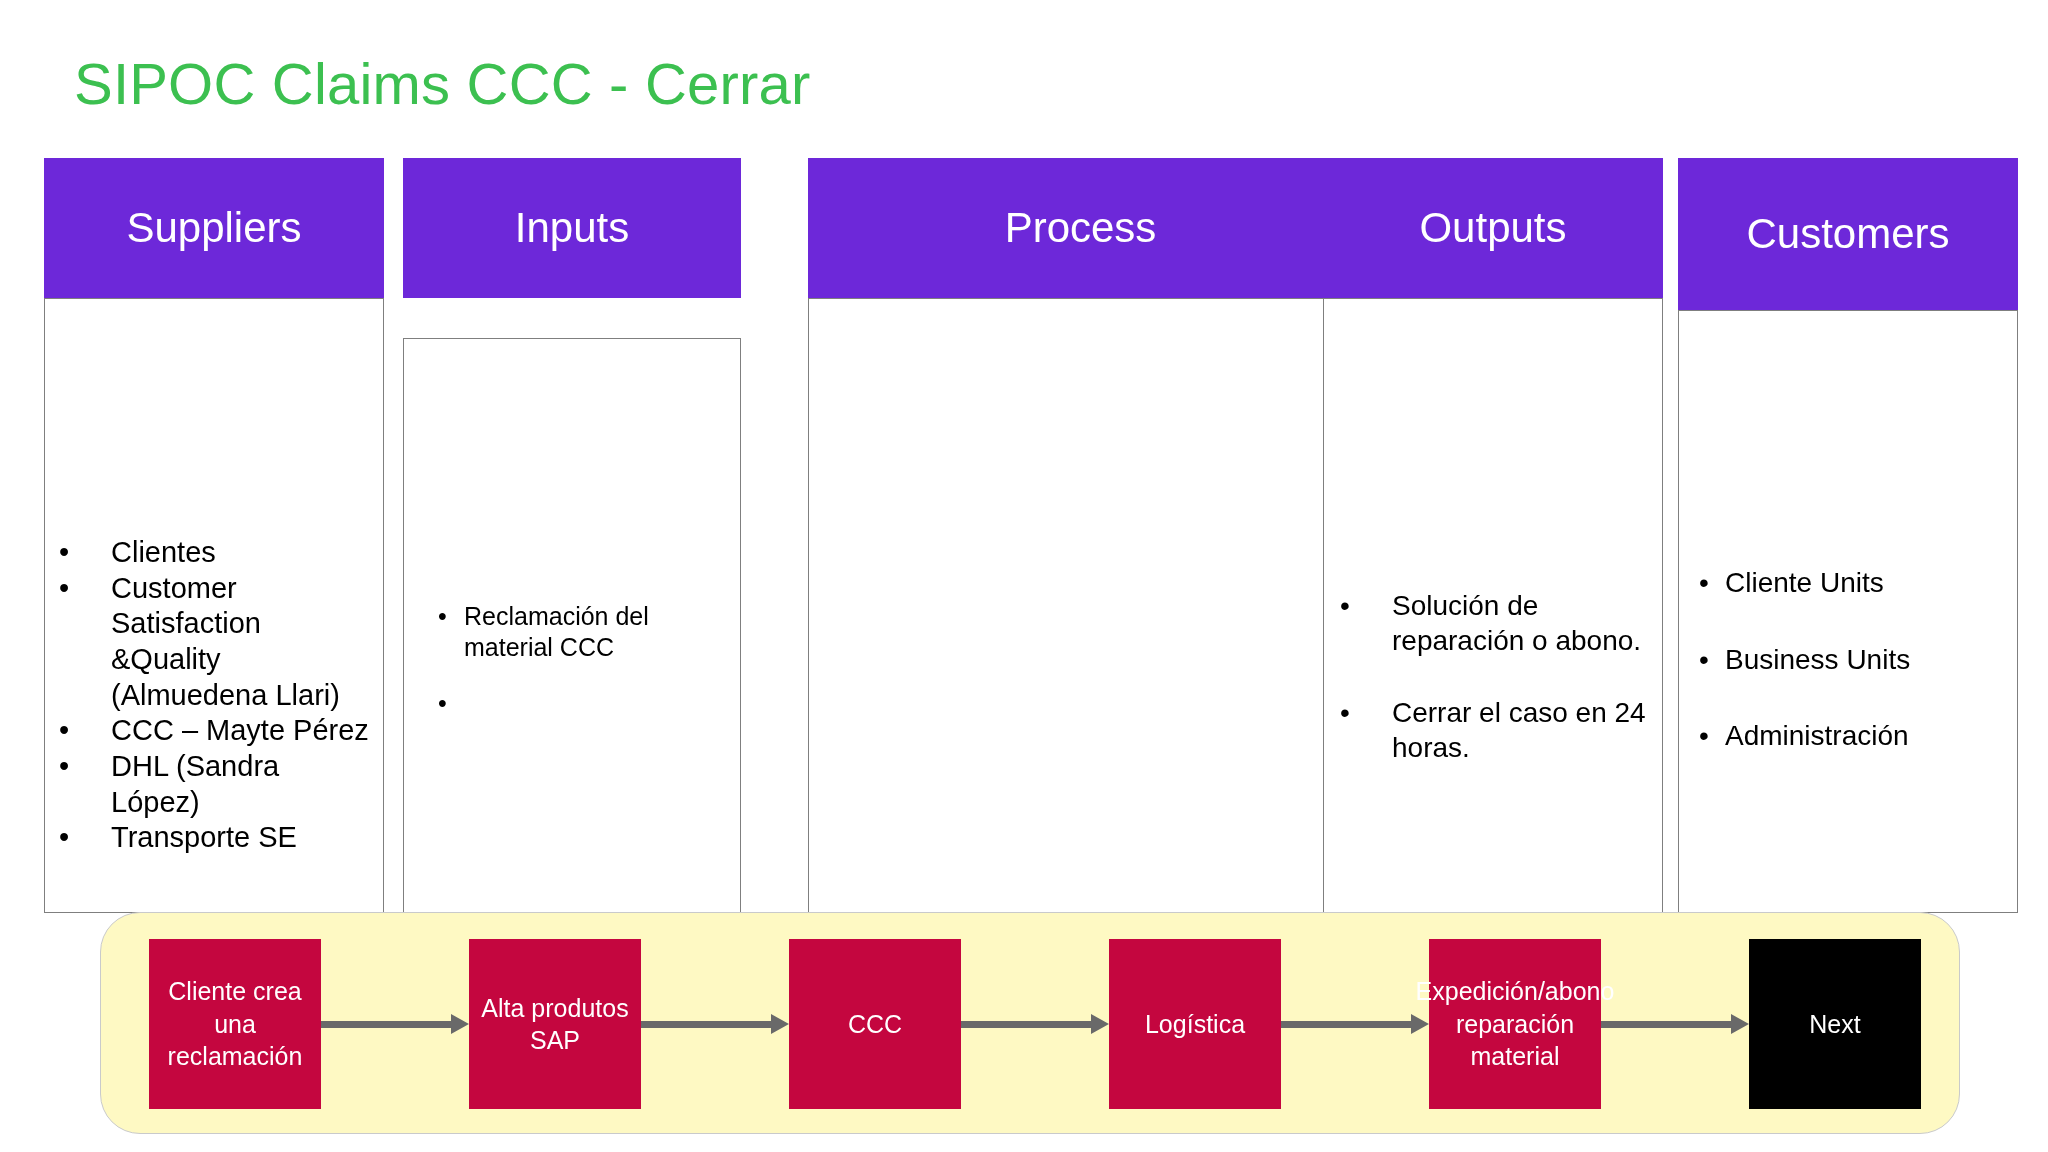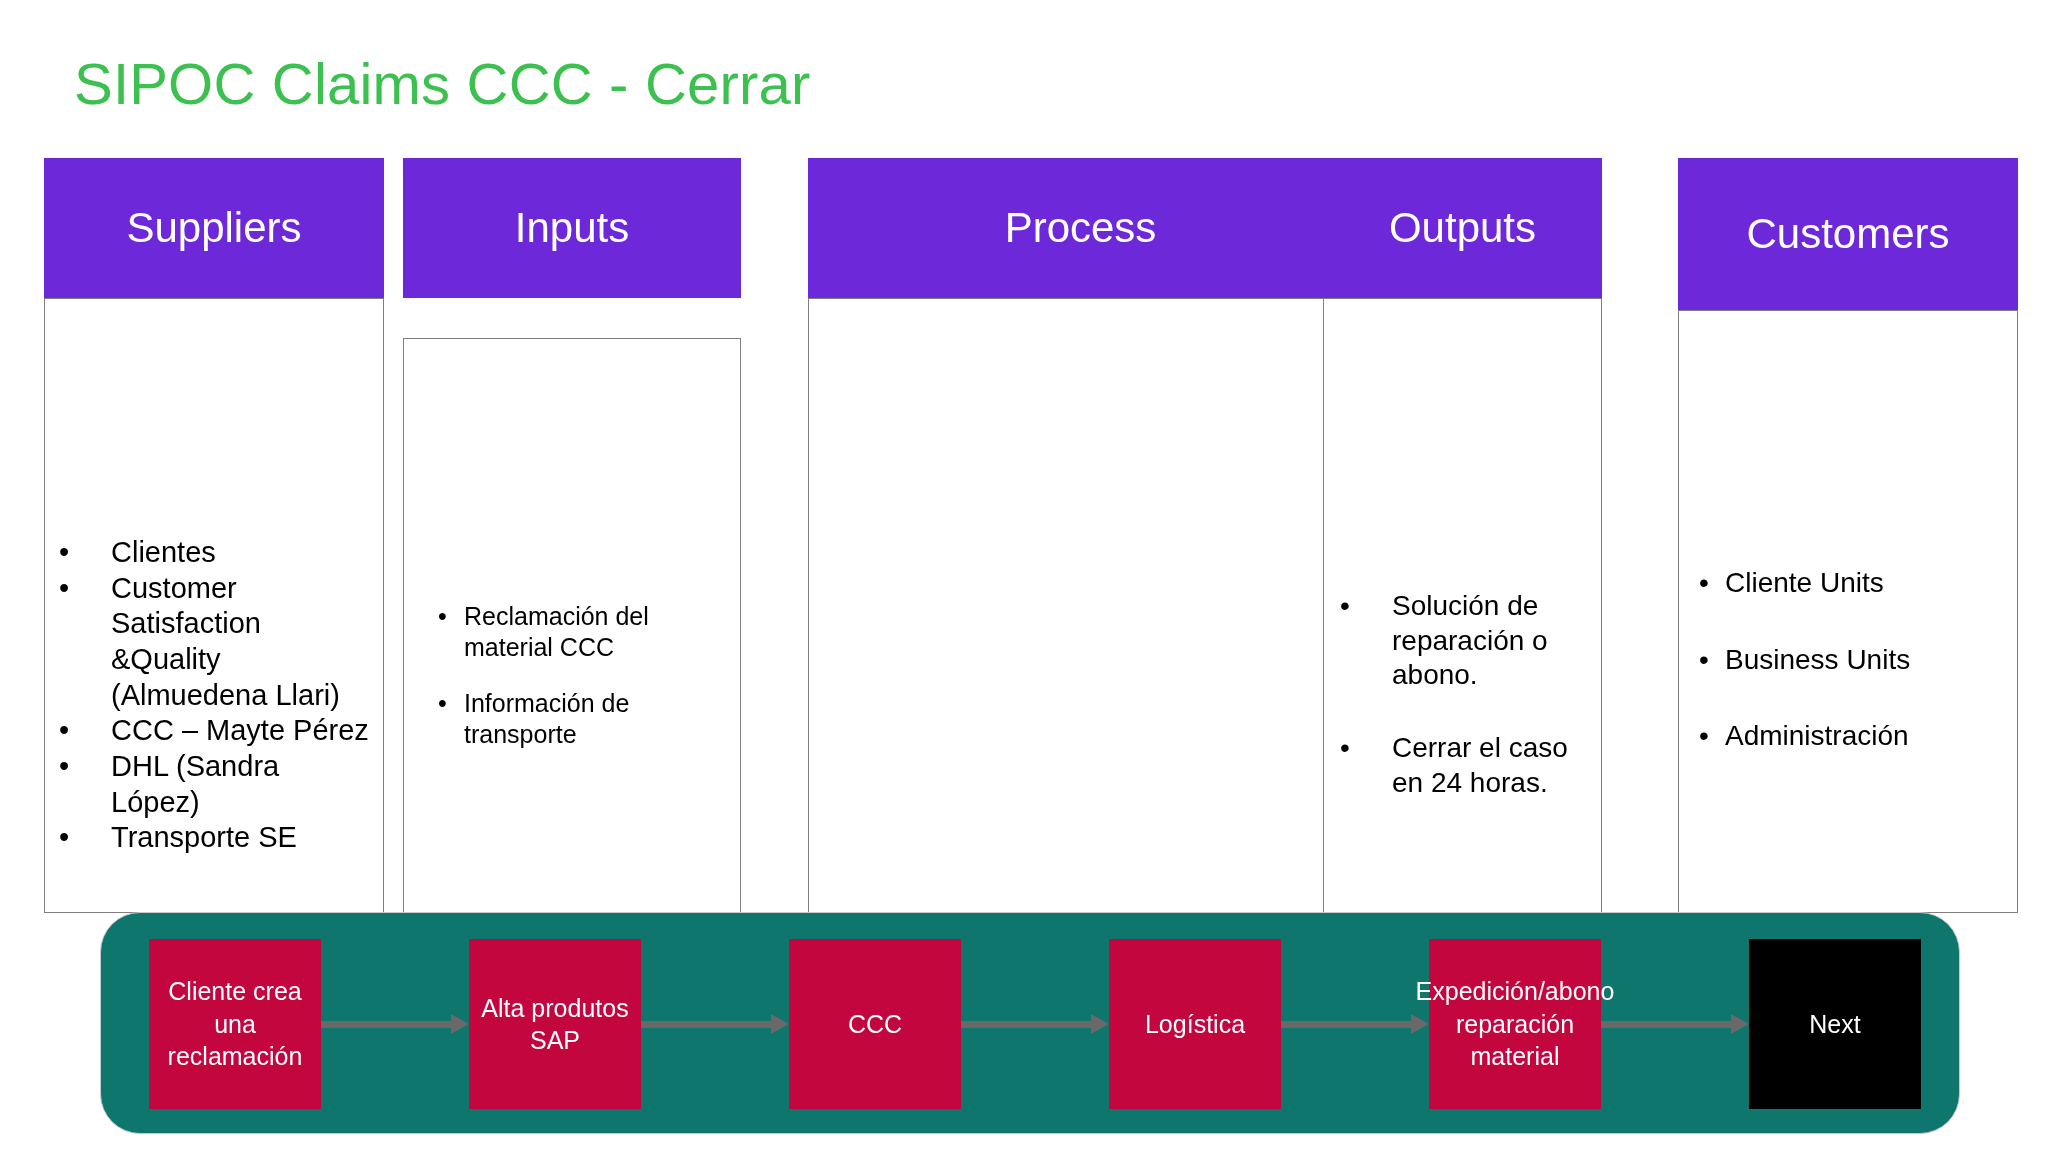--- a/index.html
+++ b/index.html
@@ -88,38 +88,38 @@
   #col-inputs .sipoc-header { height: 140px; }
   #col-inputs .sipoc-list { top: 262px; left: 34px; right: 14px; font-size: 25px; line-height: 1.24; }
   #col-inputs .sipoc-list li { padding-left: 26px; margin-bottom: 25px; }
 
   #col-process { left: 760px;  width: 545px; height: 755px; padding-left: 48px; }
   #col-process .sipoc-header { height: 140px; }
 
   #col-inputs .sipoc-body,
   #col-process .sipoc-body { }
 
-  #col-outputs { left: 1323px; width: 279px; height: 755px; }
+  #col-outputs { left: 1323px; width: 340px; height: 755px; }
   #col-outputs .sipoc-header { height: 140px; }
   #col-outputs .sipoc-list { top: 290px; left: 16px; right: 8px; font-size: 28px; line-height: 1.24; }
   #col-outputs .sipoc-list li { padding-left: 52px; margin-bottom: 38px; }
 
   #col-customers { left: 1678px; width: 340px; height: 755px; }
   #col-customers .sipoc-header { height: 152px; }
   #col-customers .sipoc-list { top: 255px; left: 20px; right: 8px; font-size: 28px; line-height: 1.24; }
   #col-customers .sipoc-list li { padding-left: 26px; margin-bottom: 42px; }
 
   
   #process-flow {
     position: absolute;
     left: 100px;
     top: 912px;
     width: 1860px;
     height: 222px;
-    background: #0f766e;
+    background: #fef9c3;
     border: 1px solid #C9CACB;
     border-radius: 40px;
     box-sizing: border-box;
   }
   #process-flow-inner {
     position: absolute;
     left: 48px;
     top: 26px;
     right: 38px;
     height: 170px;
@@ -205,21 +205,20 @@
   <div class="sipoc-column" id="col-inputs">
     <div class="sipoc-header">Inputs</div>
     <div class="sipoc-body">
       <ul class="sipoc-list">
         <li>
           <span class="bullet">•</span>
           <span>Reclamación del material CCC</span>
         </li>
         <li>
           <span class="bullet">•</span>
-          <span>Información de transporte</span>
         </li>
       </ul>
     </div>
   </div>
 
   <div class="sipoc-column" id="col-process">
     <div class="sipoc-header">Process</div>
     <div class="sipoc-body"></div>
   </div>
 

